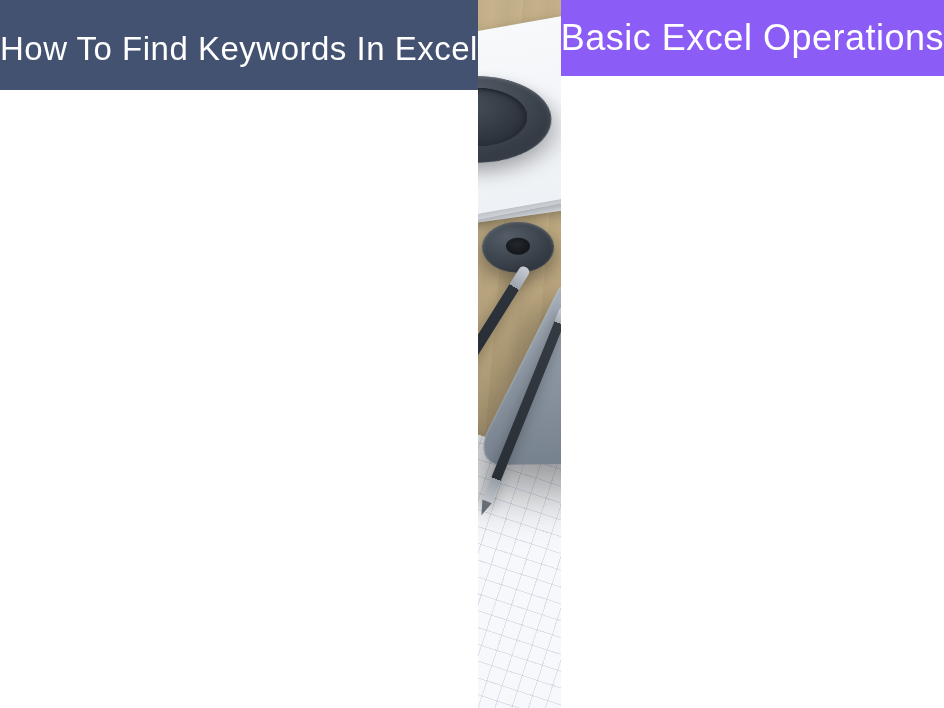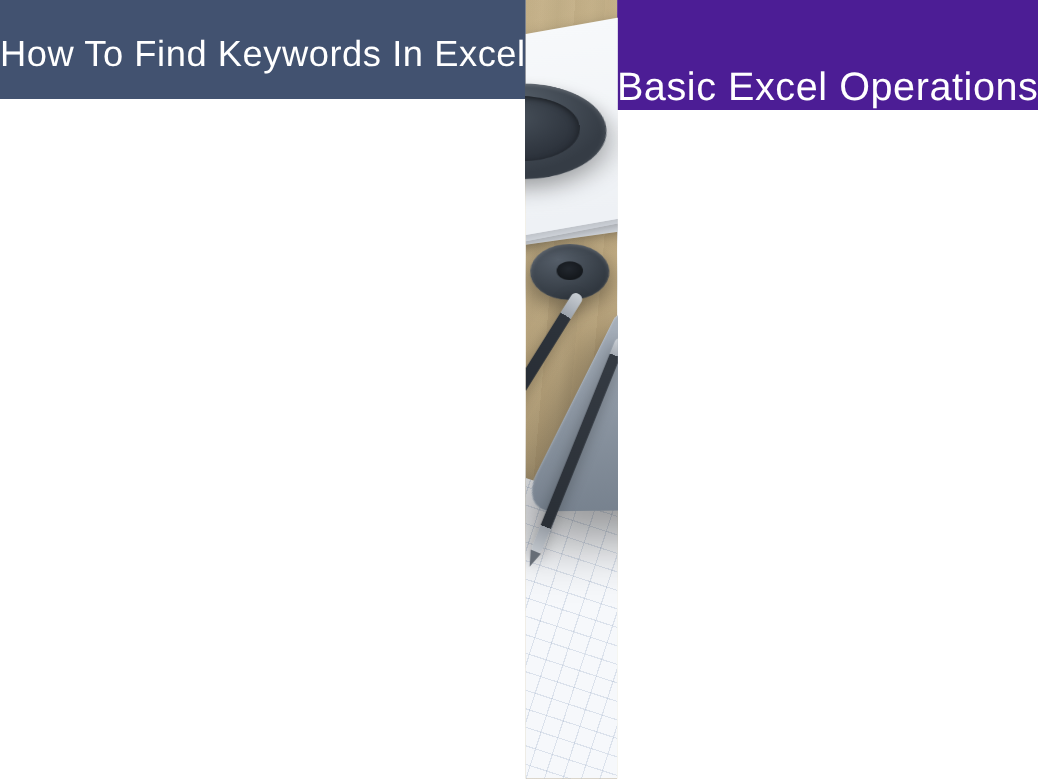--- a/index.html
+++ b/index.html
@@ -22,24 +22,24 @@
   }
   
   .header-title {
     color: #ffffff;
     font-size: 33px;
     font-weight: 500;
     letter-spacing: 0.5px;
   }
   
   .footer-bar {
-    background: #4c1d95;
-    height: 100px;
-    display: flex;
-    align-items: flex-end;
+    background: #8b5cf6;
+    height: 76px;
+    display: flex;
+    align-items: center;
     justify-content: center;
   }
   
   .footer-title {
     color: #ffffff;
     font-size: 36px;
     font-weight: 500;
     letter-spacing: 0.5px;
   }
   

